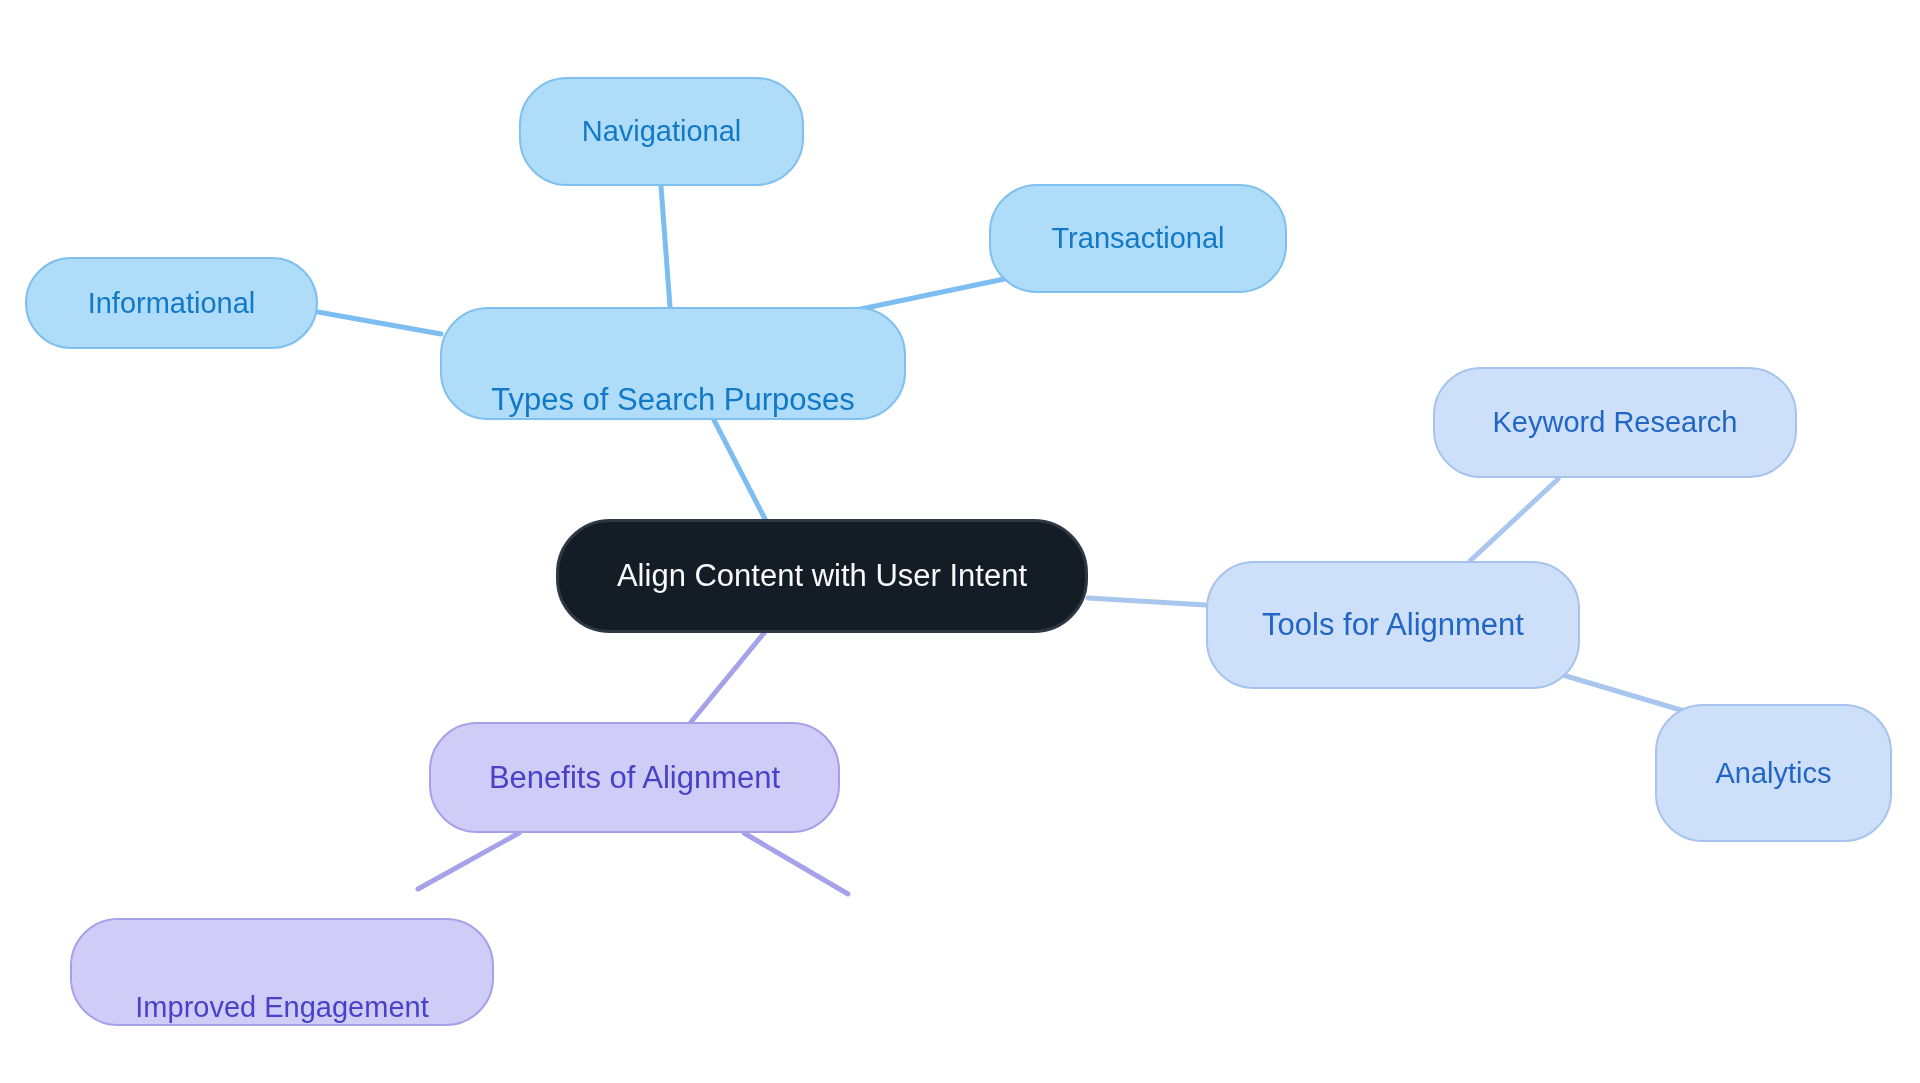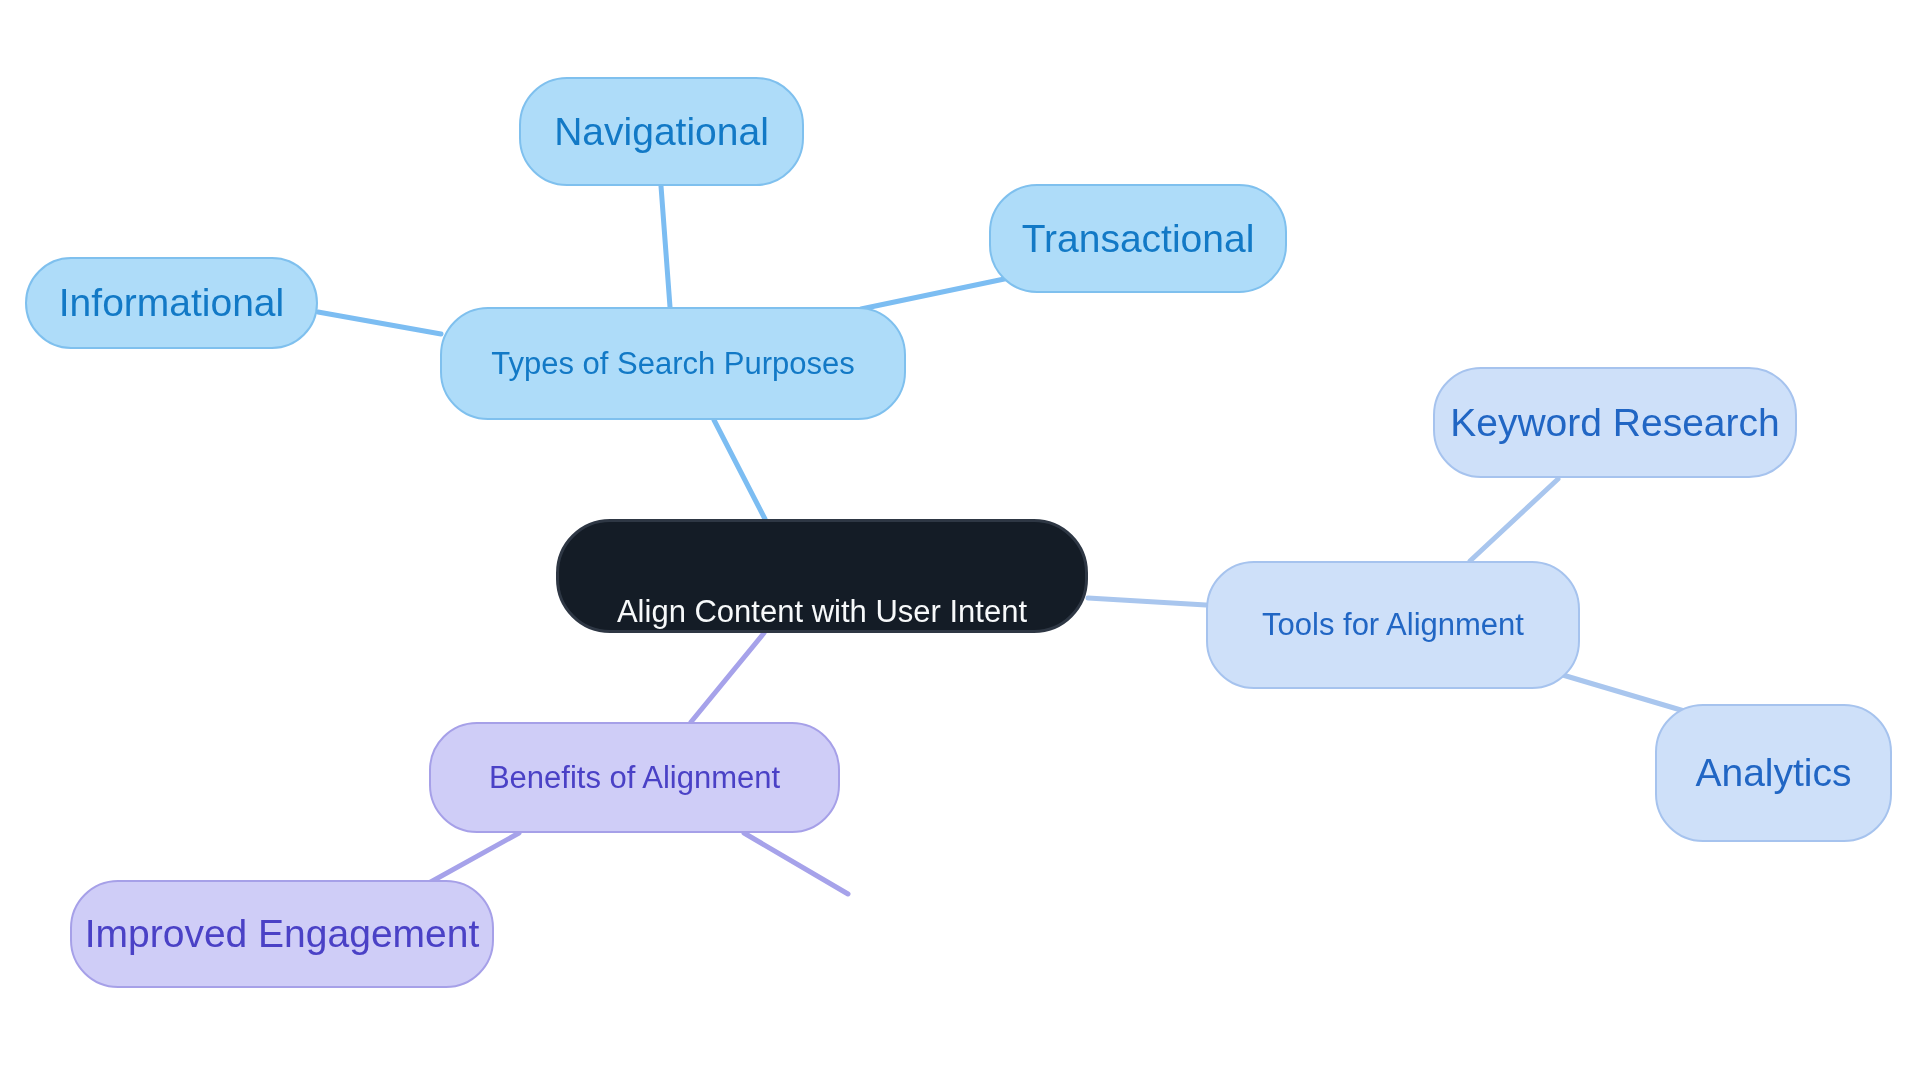--- a/index.html
+++ b/index.html
@@ -30,60 +30,60 @@
   .edge-tools    { stroke: var(--tools-line); }
   .edge-benefits { stroke: var(--benefits-line); }
 
   .node {
     position: absolute;
     display: flex;
     align-items: center;
     justify-content: center;
     box-sizing: border-box;
     border-radius: 48px;
-    font-size: 39px;
+    font-size: 29px;
     white-space: nowrap;
     cursor: default;
   }
   .node-central {
     background: var(--center-fill);
     border: 3px solid var(--center-border);
     color: var(--center-text);
     border-radius: 54px;
     font-size: 31px;
-    left: 556px; top: 519px; width: 532px; height: 114px; align-items: flex-end;
+    left: 556px; top: 519px; width: 532px; height: 114px;
   }
   .node-types {
     background: var(--types-fill);
     border: 2px solid var(--types-border);
     color: var(--types-text);
   }
   .node-tools {
     background: var(--tools-fill);
     border: 2px solid var(--tools-border);
     color: var(--tools-text);
   }
   .node-benefits {
     background: var(--benefits-fill);
     border: 2px solid var(--benefits-border);
     color: var(--benefits-text);
   }
   .topic { font-size: 31px; }
 
-  #n-types         { left: 440px;  top: 307px; width: 466px; height: 113px; }
+  #n-types         { left: 440px;  top: 307px; width: 466px; height: 113px; align-items: flex-end; }
   #n-navigational  { left: 519px;  top: 77px;  width: 285px; height: 109px; }
   #n-transactional { left: 989px;  top: 184px; width: 298px; height: 109px; }
   #n-informational { left: 25px;   top: 257px; width: 293px; height: 92px; }
 
   #n-tools         { left: 1206px; top: 561px; width: 374px; height: 128px; }
   #n-keyword       { left: 1433px; top: 367px; width: 364px; height: 111px; }
   #n-analytics     { left: 1655px; top: 704px; width: 237px; height: 138px; }
 
   #n-benefits      { left: 429px;  top: 722px; width: 411px; height: 111px; justify-content: center; }
-  #n-improved      { left: 70px;   top: 880px; width: 424px; height: 108px; }
+  #n-improved      { left: 70px;   top: 918px; width: 424px; height: 108px; align-items: flex-end; }
   #n-traffic       { left: 802px;  top: 894px; width: 294px; height: 107px; }
 </style>
 </head>
 <body>
 
 <div class="stage" style="background: rgb(255, 255, 255);">
 
   <svg class="edges" viewBox="0 0 1920 1083" aria-hidden="true">
     <line class="edge-types" x1="661" y1="186" x2="670" y2="307"></line>
     <line class="edge-types" x1="1009" y1="278" x2="861" y2="309"></line>

